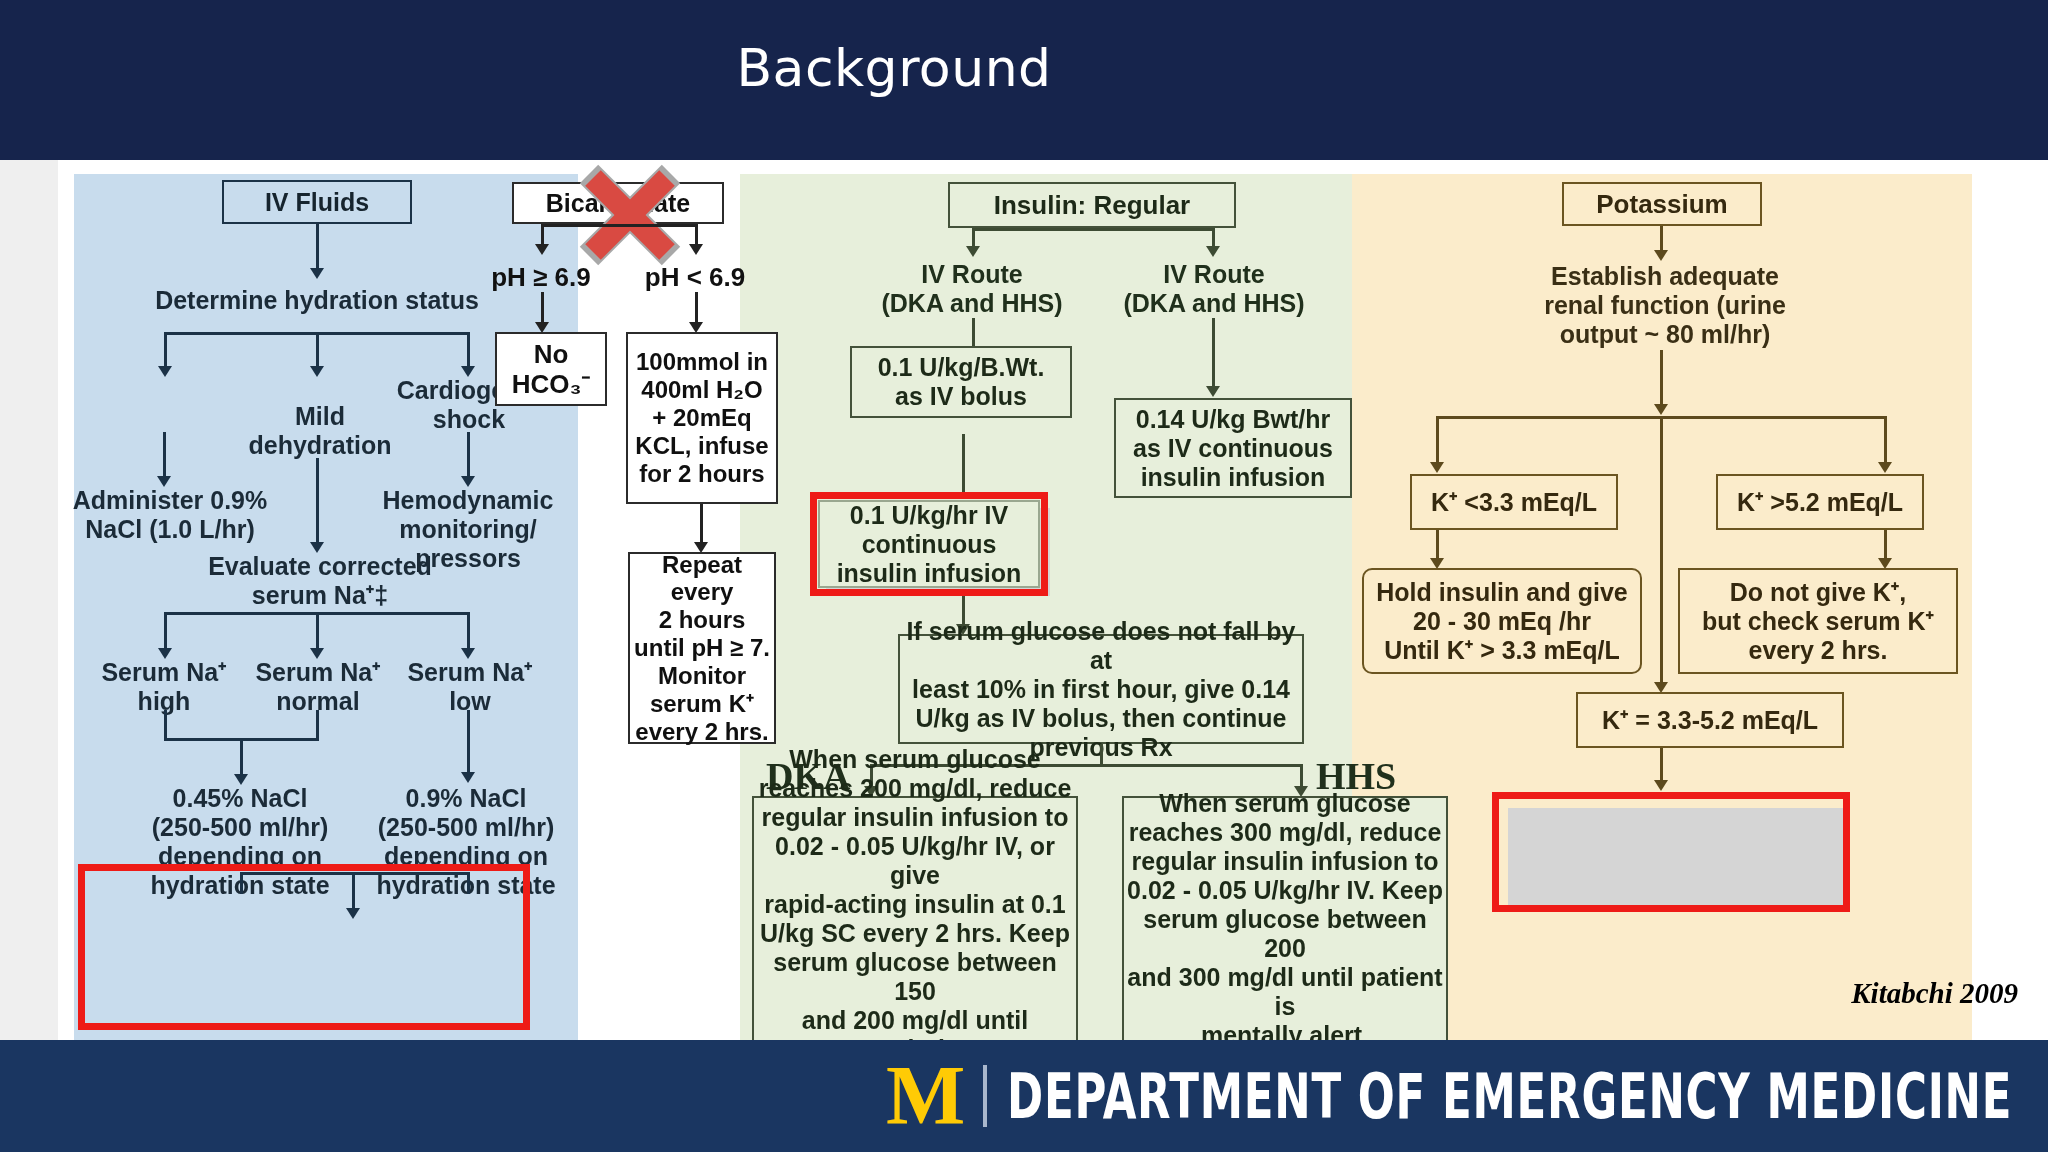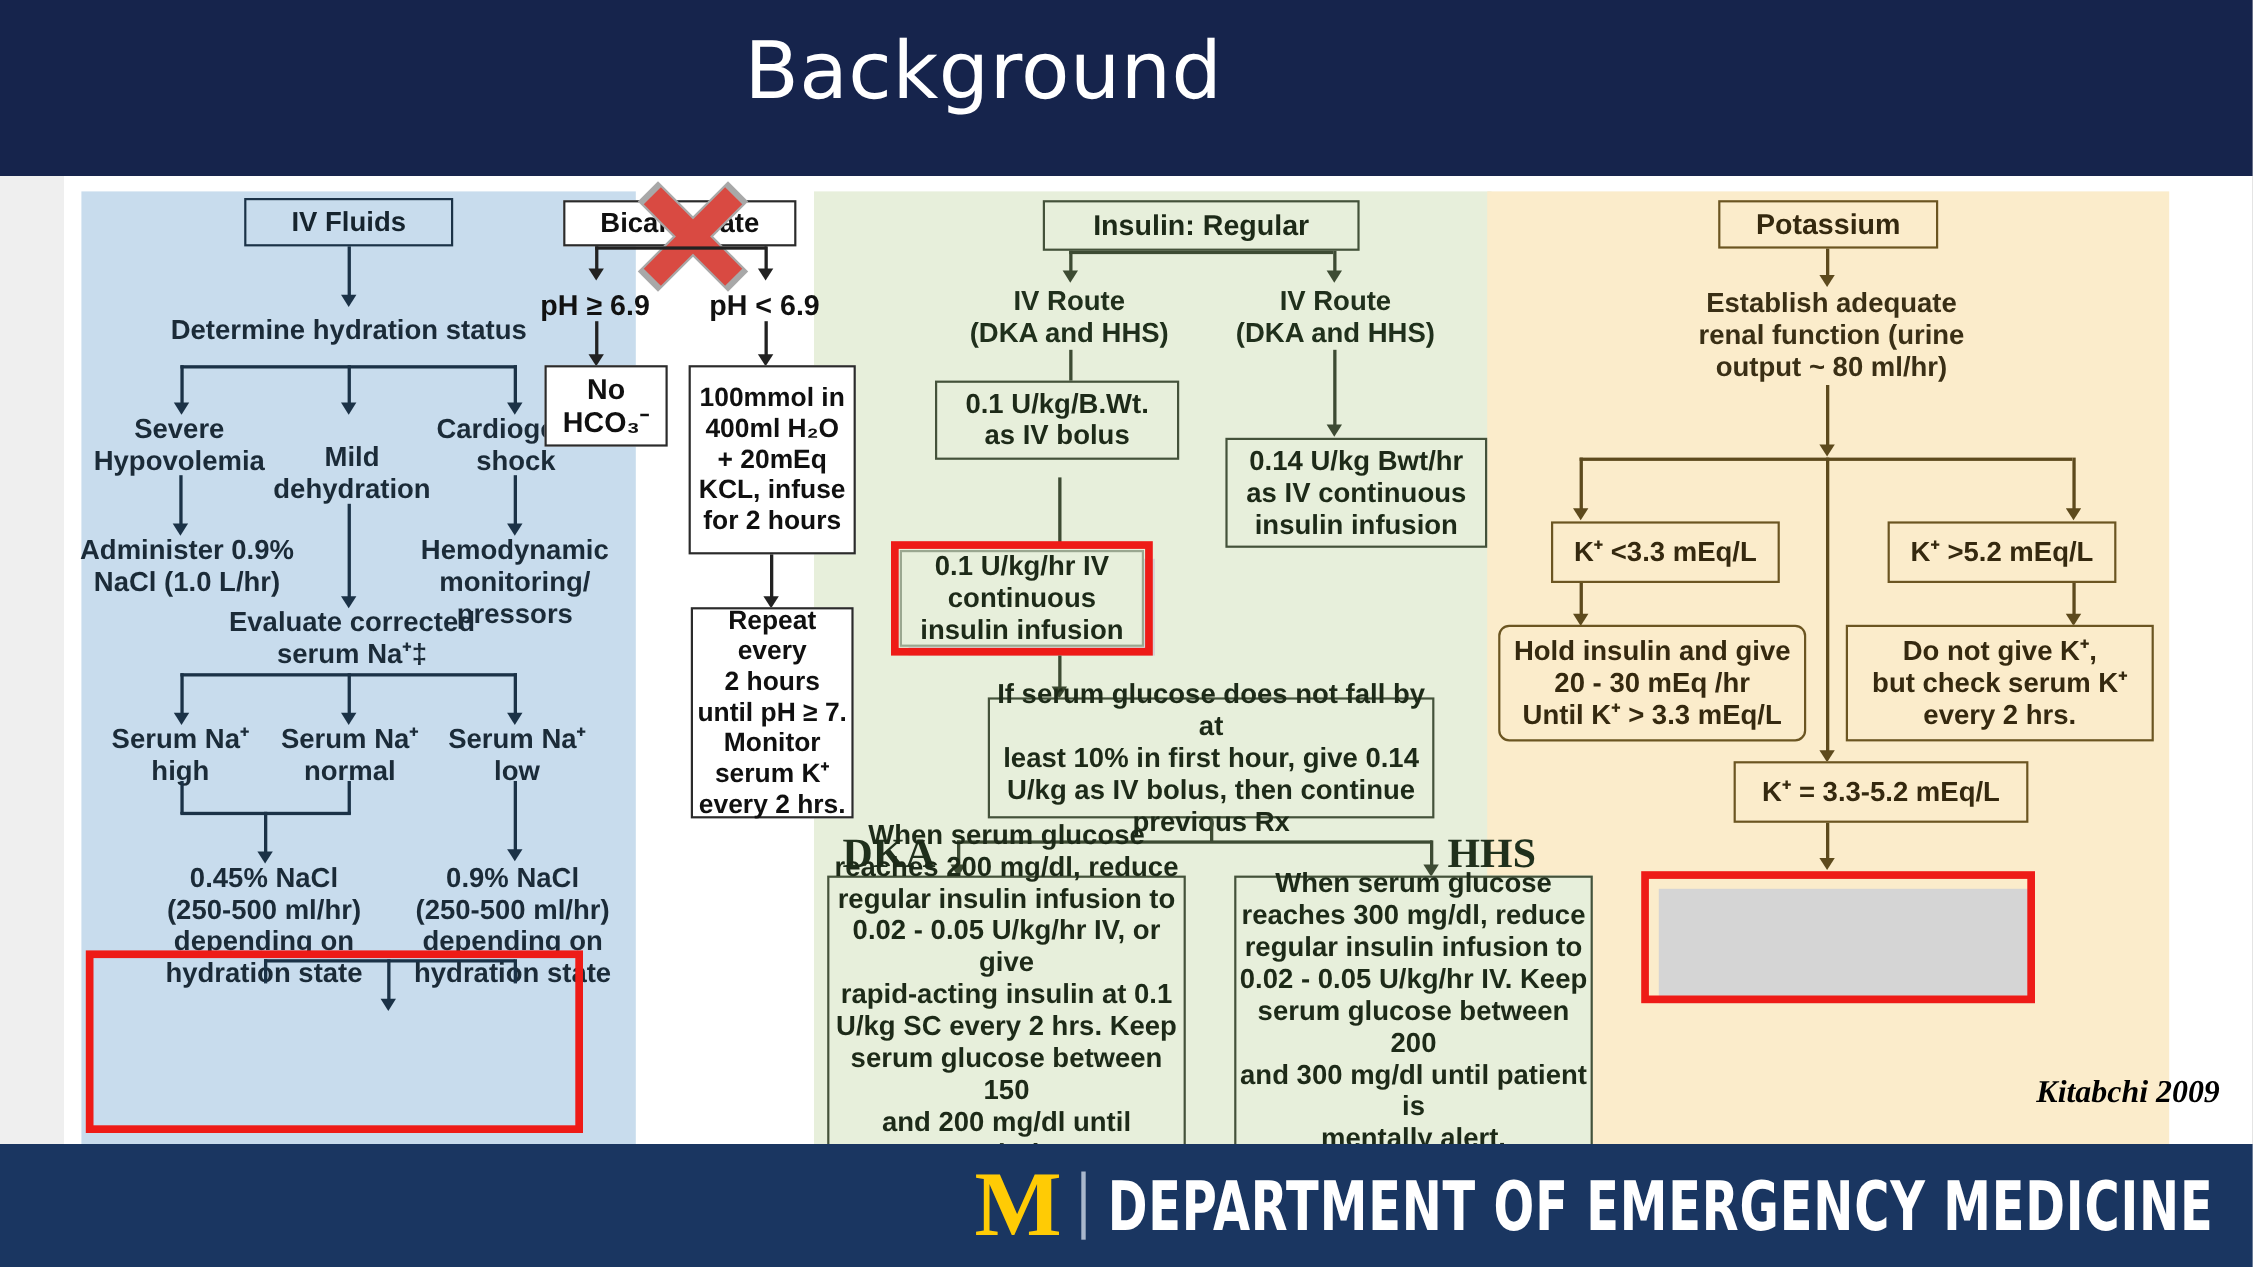--- a/index.html
+++ b/index.html
@@ -9,23 +9,23 @@
     font-family:"Liberation Sans", sans-serif;
   }
   .slide{position:relative;width:2048px;height:1152px;background:#fdfdfd;}
 
   
   .header{
     position:absolute;left:0;top:0;width:2048px;height:160px;
     background:#16244c;
   }
   .header-title{
-    position:absolute;left:0;top:22px;width:1788px;
+    position:absolute;left:0;top:38px;width:1788px;
     text-align:center;color:#ffffff;
-    font-size:72px;font-weight:400;letter-spacing:0.5px;
+    font-size:52px;font-weight:400;letter-spacing:0.5px;
     font-family:"DejaVu Sans", sans-serif;
   }
 
   
   .canvas{
     position:absolute;left:0;top:160px;width:2048px;height:880px;
     background:#a3a3a3;
     padding-left:44px;
   }
   .canvas-bg{
@@ -142,22 +142,20 @@
     <div class="node blue" style="left:152px;top:126px;width:330px;font-size:25px;">Determine hydration status</div>
 
     <div class="hline" style="left:164px;top:172px;width:306px;"></div>
     <div class="vline" style="left:164px;top:172px;height:38px;"></div>
     <div class="vline" style="left:316px;top:172px;height:38px;"></div>
     <div class="vline" style="left:467px;top:172px;height:38px;"></div>
     <div class="arrow" style="left:158px;top:206px;"></div>
     <div class="arrow" style="left:310px;top:206px;"></div>
     <div class="arrow" style="left:461px;top:206px;"></div>
 
-    <div class="node blue" style="left:78px;top:216px;width:170px;font-size:25px;">Severe
-Hypovolemia</div>
     <div class="node blue" style="left:236px;top:242px;width:168px;font-size:25px;">Mild
 dehydration</div>
     <div class="node blue" style="left:382px;top:216px;width:174px;font-size:25px;">Cardiogenic
 shock</div>
 
     <div class="vline" style="left:163px;top:272px;height:48px;"></div>
     <div class="arrow" style="left:157px;top:316px;"></div>
     <div class="vline" style="left:467px;top:272px;height:48px;"></div>
     <div class="arrow" style="left:461px;top:316px;"></div>
 

